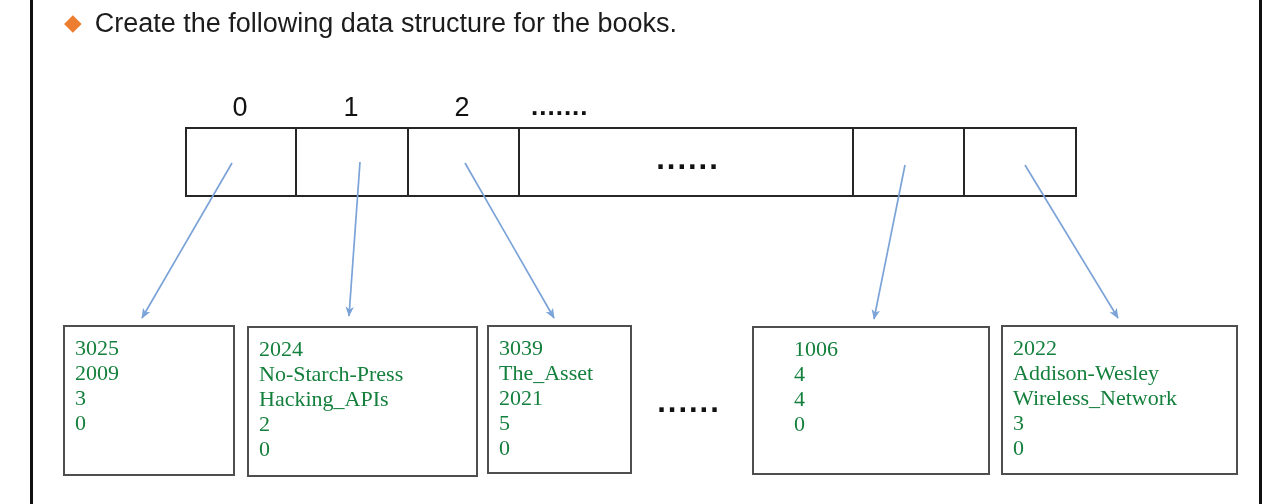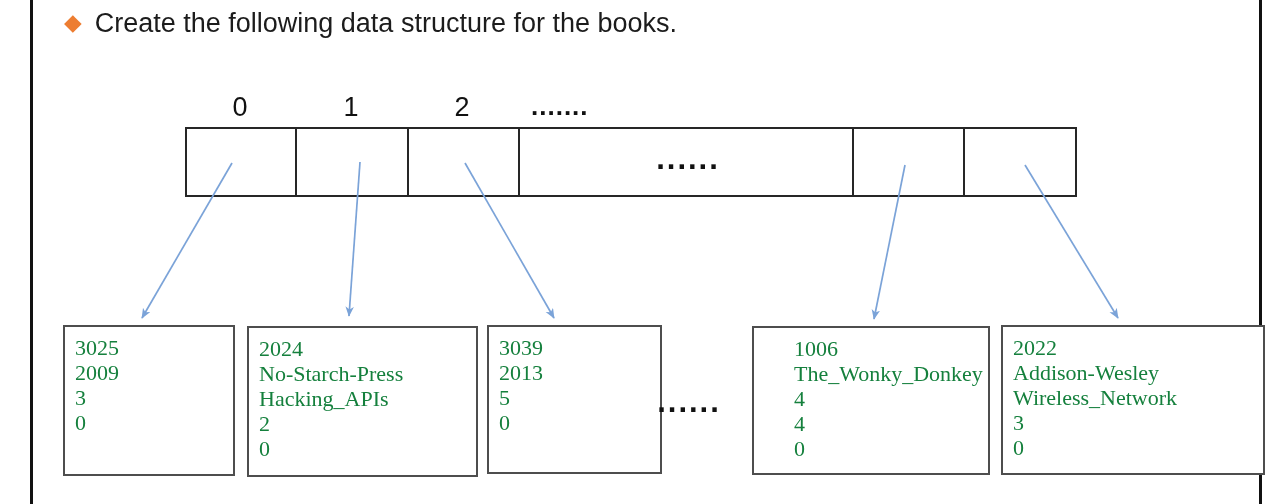--- a/index.html
+++ b/index.html
@@ -24,23 +24,23 @@
   .d0{left:108px;} .d1{left:220px;} .d2{left:331px;} .d3{left:665px;} .d4{left:776px;}
   .cell-dots{position:absolute;left:441px;top:13px;width:120px;text-align:center;
     font-size:31px;font-weight:700;color:#111;line-height:34px;letter-spacing:2px;}
   .rec{
     position:absolute;border:2px solid #4e4e4e;box-sizing:border-box;background:#fff;
     padding:8px 10px;font-family:Liberation Serif, serif;font-size:22px;line-height:25px;color:#15803d;
     white-space:nowrap;overflow:hidden;
   }
   .rec1{left:63px;top:325px;width:172px;height:151px;}
   .rec2{left:247px;top:326px;width:231px;height:151px;}
-  .rec3{left:487px;top:325px;width:175px;height:149px;}
+  .rec3{left:487px;top:325px;width:145px;height:149px;}
   .rec4{left:752px;top:326px;width:238px;height:149px;padding-left:40px;}
-  .rec5{left:1001px;top:325px;width:264px;height:150px;}
+  .rec5{left:1001px;top:325px;width:237px;height:150px;}
   .recs-ellipsis{position:absolute;left:629px;top:385px;width:120px;text-align:center;
     font-size:31px;font-weight:700;color:#111;line-height:34px;letter-spacing:2px;}
   svg.arrows{position:absolute;left:0;top:0;width:1284px;height:504px;pointer-events:none;}
 </style>
 </head>
 <body>
 
 <div class="canvas">
 
   <div class="rule left"></div>
@@ -75,30 +75,30 @@
   <div class="rec rec2">
     <div>2024</div>
     <div>No-Starch-Press</div>
     <div>Hacking_APIs</div>
     <div>2</div>
     <div>0</div>
   </div>
 
   <div class="rec rec3">
     <div>3039</div>
-    <div>2013</div>
+    <div>The_Asset</div>
+    <div>2021</div>
     <div>5</div>
     <div>0</div>
   </div>
 
   <div class="recs-ellipsis">......</div>
 
   <div class="rec rec4">
     <div>1006</div>
-    <div>The_Wonky_Donkey</div>
     <div>4</div>
     <div>4</div>
     <div>0</div>
   </div>
 
   <div class="rec rec5">
     <div>2022</div>
     <div>Addison-Wesley</div>
     <div>Wireless_Network</div>
     <div>3</div>

